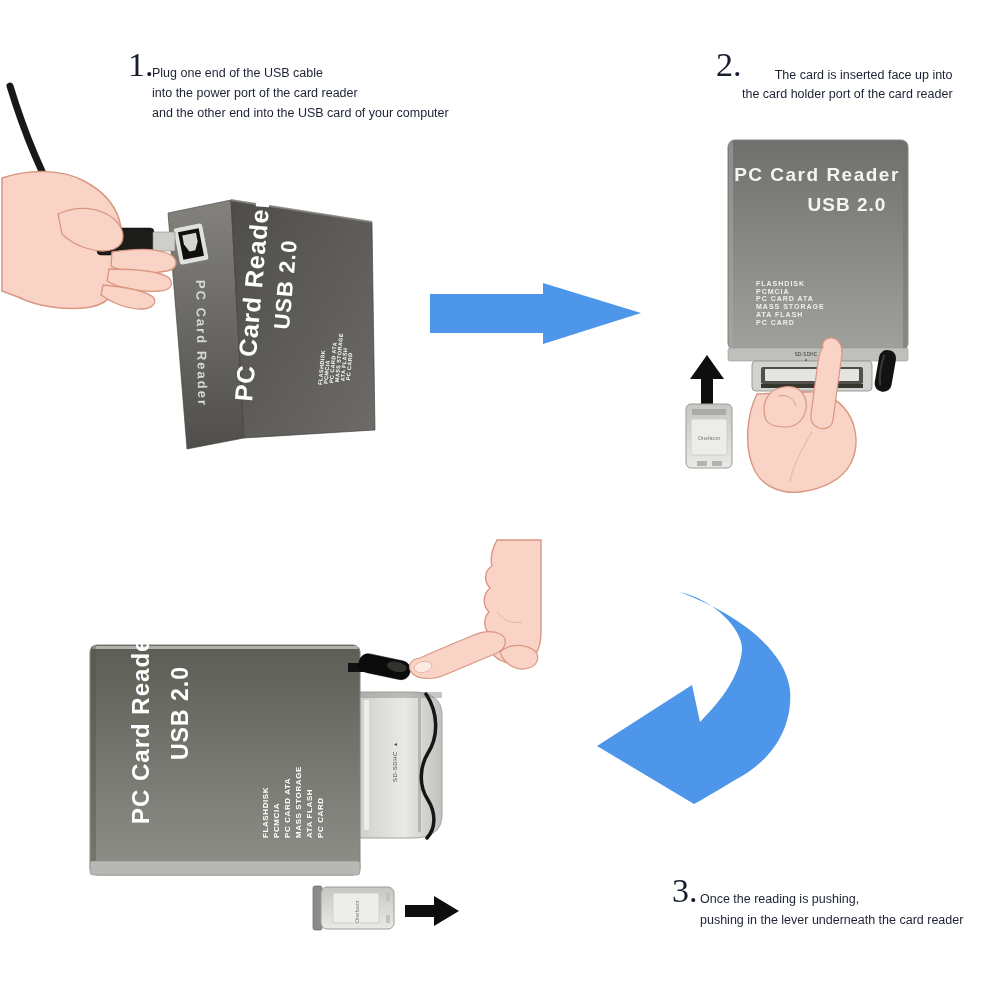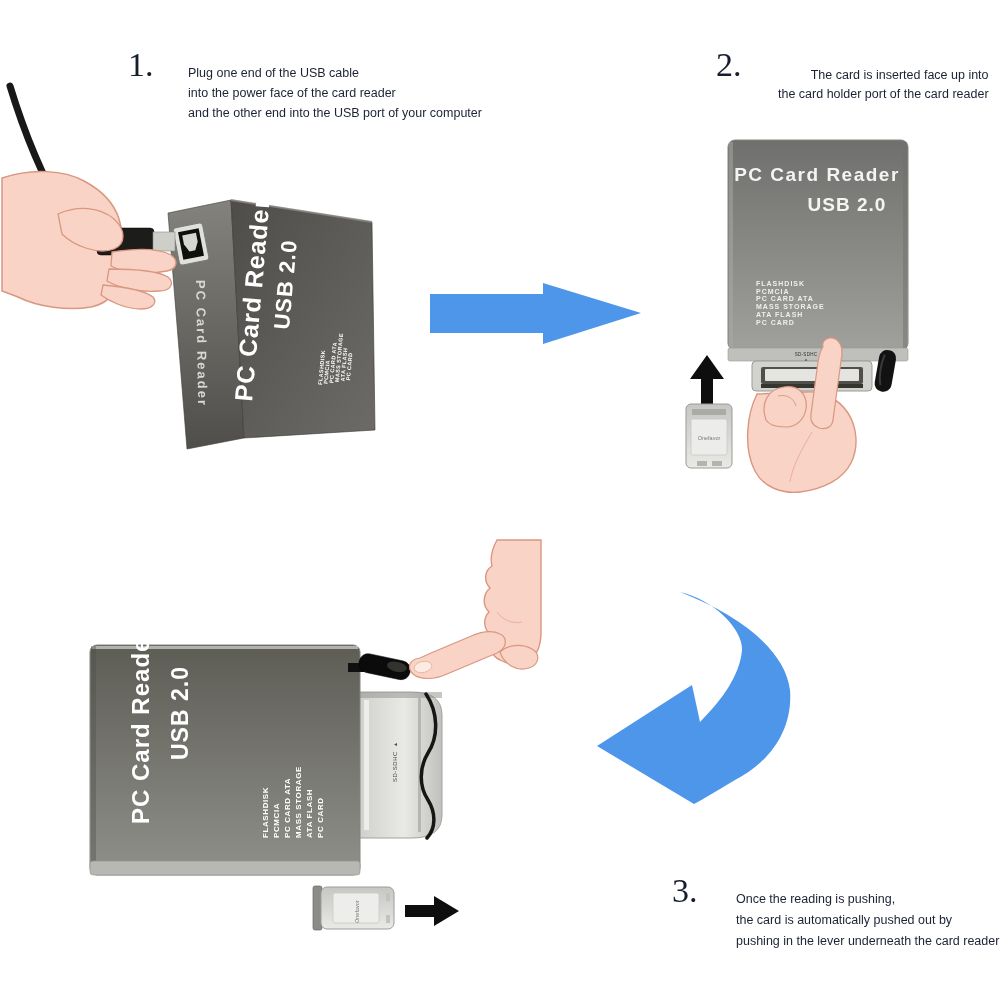--- a/index.html
+++ b/index.html
@@ -1,47 +1,46 @@
 <!DOCTYPE html>
 <html><head>
 <meta charset="utf-8">
 <style>
   html,body{margin:0;padding:0;background:#fff;}
   .canvas{position:relative;width:1000px;height:1000px;background:#ffffff;overflow:hidden;
           font-family:"Liberation Sans",sans-serif;color:#1b2233;}
   .step-num{position:absolute;font-family:"Liberation Serif",serif;font-size:34px;line-height:34px;color:#161d2e;}
-  .step-lines{position:absolute;font-size:12.5px;color:#1b2233;margin-left:36px;}
+  .step-lines{position:absolute;font-size:12.5px;color:#1b2233;}
   .step-lines div{white-space:nowrap;}
   #s1-lines{line-height:20px;}
   #s2-lines{line-height:19px;}
   #s3-lines{line-height:21px;}
   svg text{font-family:"Liberation Sans",sans-serif;}
 </style>
 </head>
 <body>
 
 <div class="canvas">
 
   <div class="step-num" style="left:128px;top:48px;">1.</div>
   <div class="step-lines" id="s1-lines" style="left:152px;top:63px;">
     <div>Plug one end of the USB cable</div>
-    <div>into the power face of the card reader</div>
-    <div>and the other end into the USB port of your computer</div>
+    <div>into the power port of the card reader</div>
+    <div>and the other end into the USB card of your computer</div>
   </div>
 
   <div class="step-num" style="left:716px;top:48px;">2.</div>
   <div class="step-lines" id="s2-lines" style="left:742px;top:66px;text-align:right;">
     <div>The card is inserted face up into</div>
     <div>the card holder port of the card reader</div>
   </div>
 
   <div class="step-num" style="left:672px;top:874px;">3.</div>
   <div class="step-lines" id="s3-lines" style="left:700px;top:889px;">
     <div>Once the reading is pushing,</div>
-    <div>the card is automatically pushed out by</div>
     <div>pushing in the lever underneath the card reader</div>
   </div>
 
   <svg width="1000" height="1000" viewBox="0 0 1000 1000" style="position:absolute;left:0;top:0;">
     <defs>
       <linearGradient id="gFace1" x1="0" y1="0" x2="1" y2="1">
         <stop offset="0" stop-color="#4f4d4a"></stop>
           <stop offset="1" stop-color="#6d6b67"></stop>
       </linearGradient>
       <linearGradient id="gSpine1" x1="0" y1="0" x2="0" y2="1">

